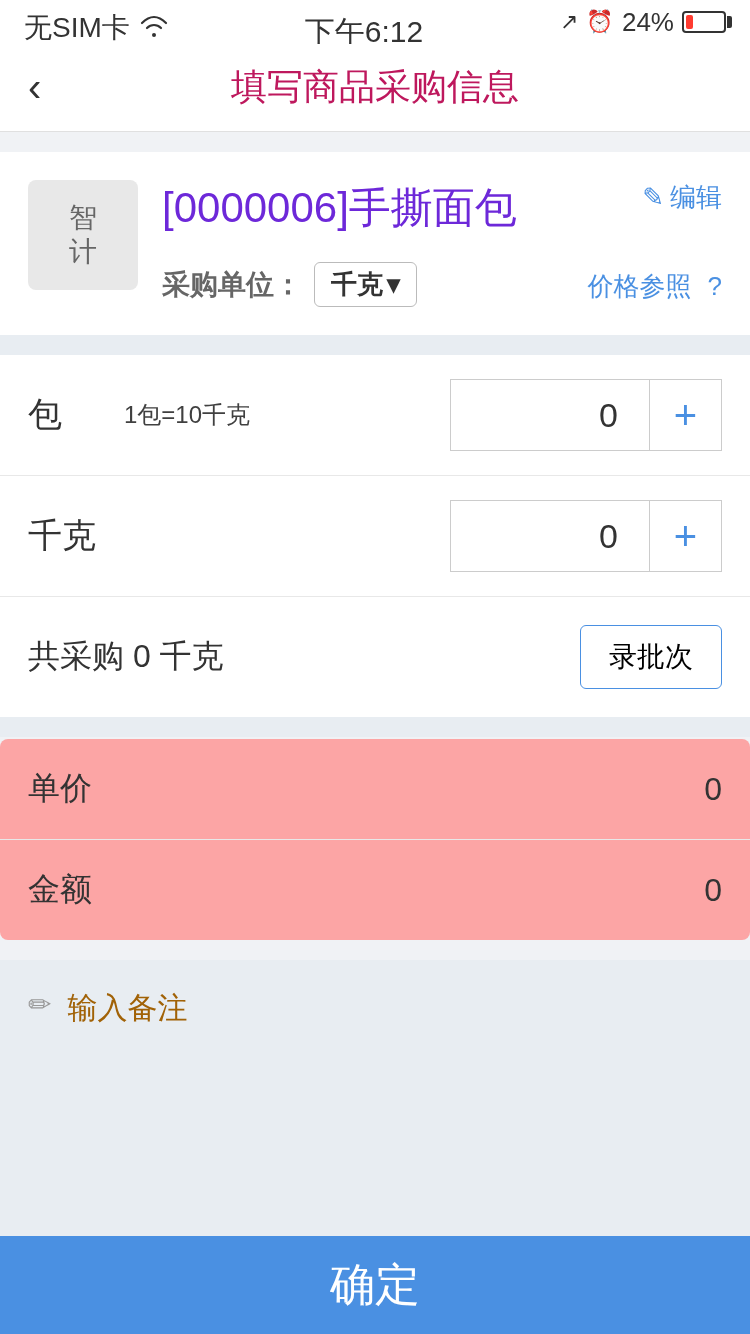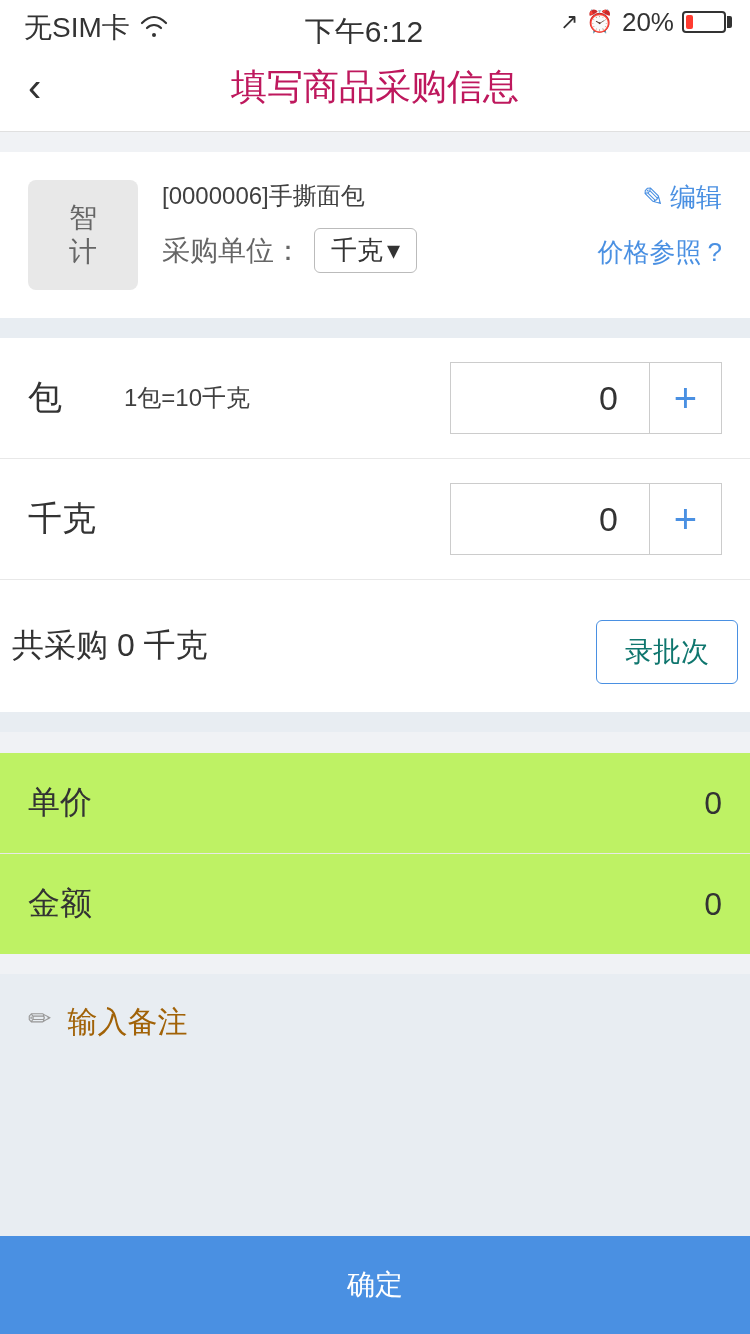--- a/index.html
+++ b/index.html
@@ -101,28 +101,29 @@
       flex-shrink: 0;
     }
     .product-thumb-logo {
       font-size: 28px;
       color: #666;
       text-align: center;
       line-height: 1.2;
     }
     .product-info { flex: 1; }
     .product-name {
-      font-size: 24px;
-      color: #404040;
-      margin-bottom: 16px;
+      font-size: 42px;
+      color: #6d28d9;
+      margin-bottom: 26px;
     }
     .product-unit-row {
       display: flex;
       align-items: center;
       gap: 12px;
+      font-weight: bold;
     }
     .unit-label { font-size: 28px; color: #666; }
     .unit-select {
       border: 1px solid #bbb;
       border-radius: 6px;
       padding: 4px 16px;
       font-size: 26px;
       color: #333;
       background: #fff;
       display: flex;
@@ -139,21 +140,21 @@
       align-items: center;
       gap: 6px;
     }
     .price-ref-btn {
       color: #4a90e2;
       font-size: 26px;
       margin-left: auto;
       margin-top: 4px;
       display: flex;
       align-items: center;
-      gap: 6px;
+      gap: 16px;
     }
     .unit-and-price {
       display: flex;
       align-items: center;
       justify-content: space-between;
       width: 100%;
     }
 
     
     .divider-section {
@@ -209,42 +210,42 @@
       align-items: center;
       justify-content: center;
       cursor: pointer;
     }
 
     
     .summary-row {
       display: flex;
       align-items: center;
       justify-content: space-between;
-      padding: 28px 12px;
+      padding: 28px 28px;
       background: #fff;
     }
     .summary-text {
       font-size: 32px;
       color: #333;
     }
     .batch-btn {
       border: 1px solid #4a90e2;
-      color: #0f766e;
+      color: #000000;
       background: #fff;
       border-radius: 6px;
       padding: 12px 28px;
       font-size: 28px;
       cursor: pointer;
-      margin-top: 12px;
     }
 
     
     .price-section {
-      background: #bef264;
-      margin-top: 21px;
+      background: #fca5a5;
+      margin-top: 2px;
+      border-radius: 8px;
     }
     .price-row {
       display: flex;
       align-items: center;
       justify-content: space-between;
       padding: 28px 28px;
       border-bottom: 1px solid #e8e8e8;
     }
     .price-row:last-child { border-bottom: none; }
     .price-label { font-size: 32px; color: #333; }
@@ -277,21 +278,21 @@
       background: #4a90e2;
       display: flex;
       align-items: center;
       justify-content: center;
       position: fixed;
       bottom: 0;
       left: 0;
       cursor: pointer;
     }
     .confirm-label {
-      font-size: 28px;
+      font-size: 45px;
       color: #fff;
       font-weight: 500;
     }
 
     .page-content {
       padding-bottom: 98px;
     }
   </style>
 </head>
 <body>
@@ -306,21 +307,21 @@
           <path d="M14 18a2 2 0 110 4 2 2 0 010-4z" fill="#333"></path>
           <path d="M7 13c1.9-1.9 4.5-3 7-3s5.1 1.1 7 3" stroke="#333" stroke-width="2.2" fill="none" stroke-linecap="round"></path>
           <path d="M2 8C5.7 4.3 9.7 2 14 2s8.3 2.3 12 6" stroke="#333" stroke-width="2.2" fill="none" stroke-linecap="round"></path>
         </svg>
       </span>
     </div>
     <div class="status-center">下午6:12</div>
     <div class="status-right">
       <span style="font-size:22px;">↗</span>
       <span style="font-size:22px;">⏰</span>
-      <span>20%</span>
+      <span>24%</span>
       <span class="battery-icon">
         <span class="battery-fill"></span>
       </span>
     </div>
   </div>
 
   <div class="nav-bar">
     <span class="nav-back">‹</span>
     <span class="nav-title">填写商品采购信息</span>
   </div>

